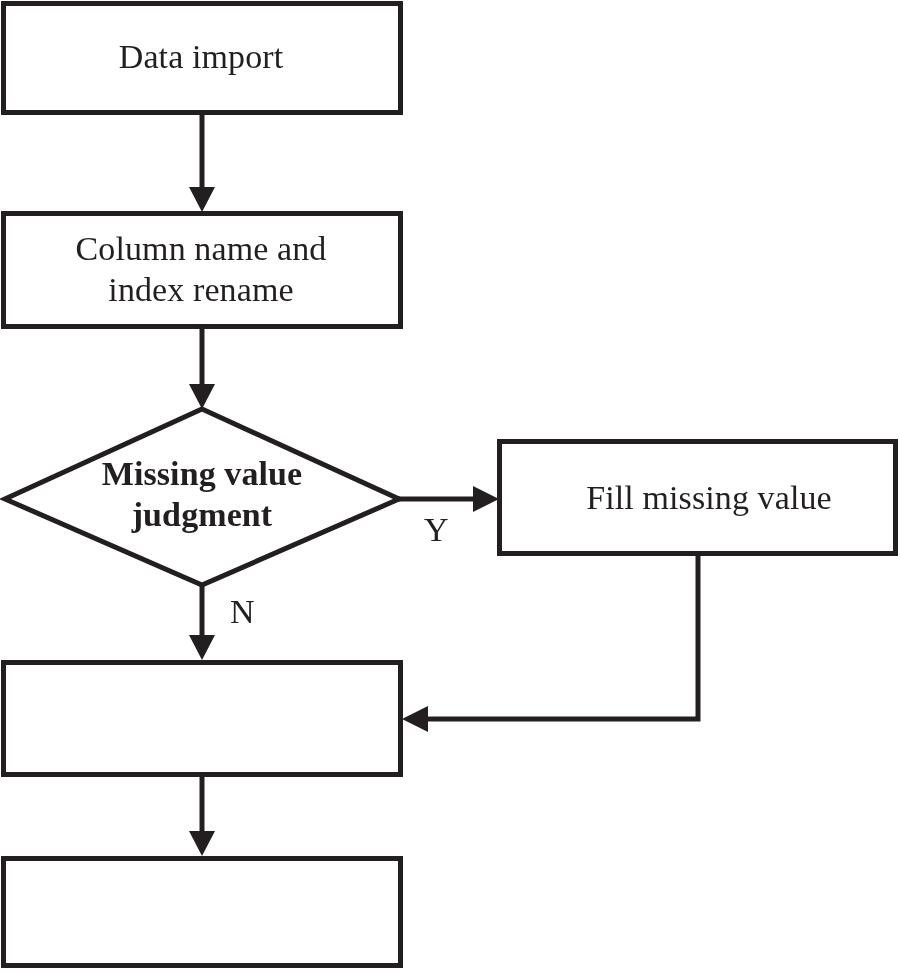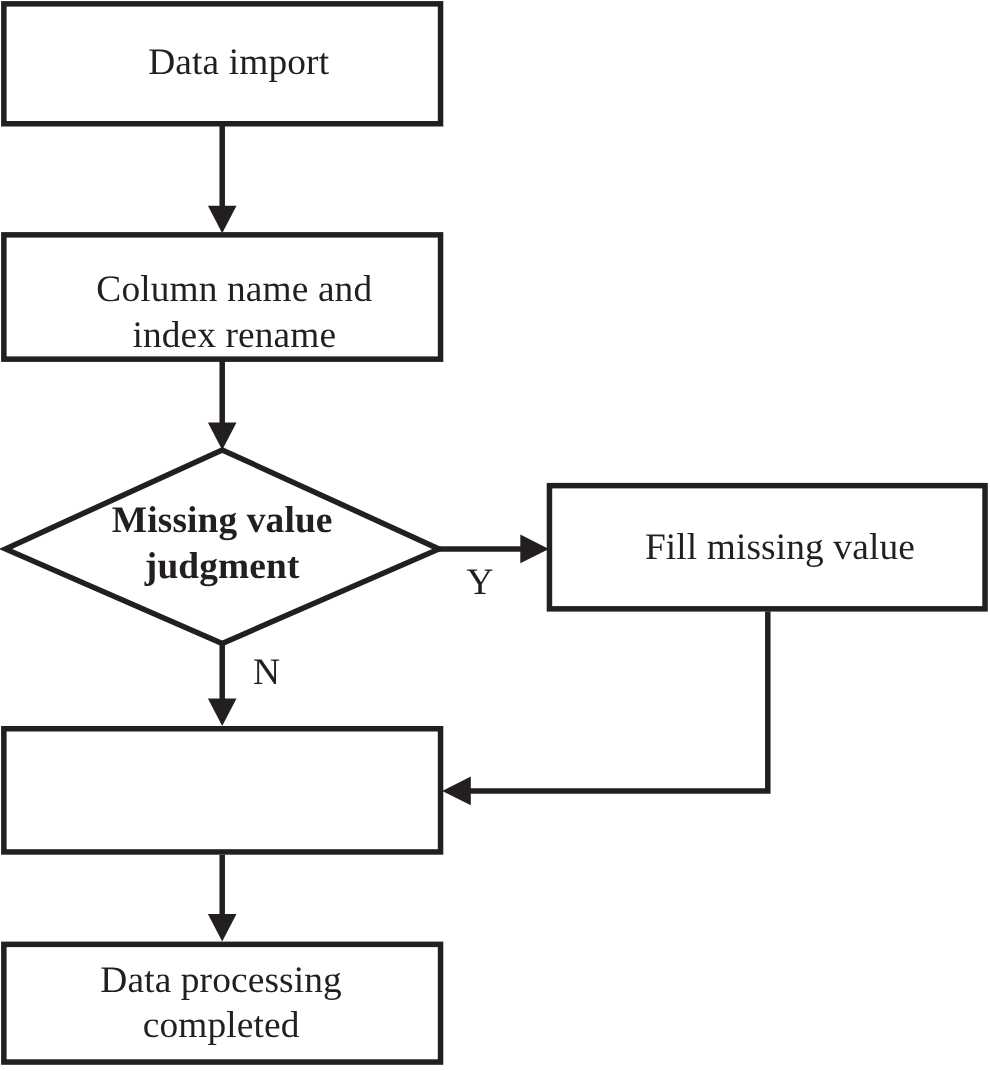--- a/index.html
+++ b/index.html
@@ -89,31 +89,29 @@
       <polygon points="402,719 428,706 428,732" fill="#231f20"></polygon>
     </g>
 
     <g>
       <line x1="202" y1="777" x2="202" y2="833" stroke="#231f20" stroke-width="5"></line>
       <polygon points="202,856 189,831 215,831" fill="#231f20"></polygon>
     </g>
 
   </svg>
 
-  <div class="node-label" style="left:1px; top:1px; width:400px; height:112px;padding-left:16px;">Data import</div>
+  <div class="node-label" style="left:1px; top:1px; width:400px; height:112px;">Data import</div>
 
-  <div class="node-label" style="left:1px; top:226px; width:400px; height:116px;padding-left:12px;">Column name and
+  <div class="node-label" style="left:1px; top:211px; width:400px; height:116px;">Column name and
 index rename</div>
 
   <div class="node-label" style="left:3px; top:404px; width:398px; height:180px;font-weight:bold;">Missing value
 judgment</div>
 
   <div class="node-label" style="left:497px; top:439px; width:400px; height:117px;margin-left:12px;">Fill missing value</div>
 
 
-  <div class="node-label" style="left:1px; top:856px; width:400px; height:112px;">Data processing
-completed</div>
 
   <div class="edge-label" style="left:424px; top:513px;">Y</div>
 
   <div class="edge-label" style="left:230px; top:595px;">N</div>
 
 </div>
 
 </body></html>

